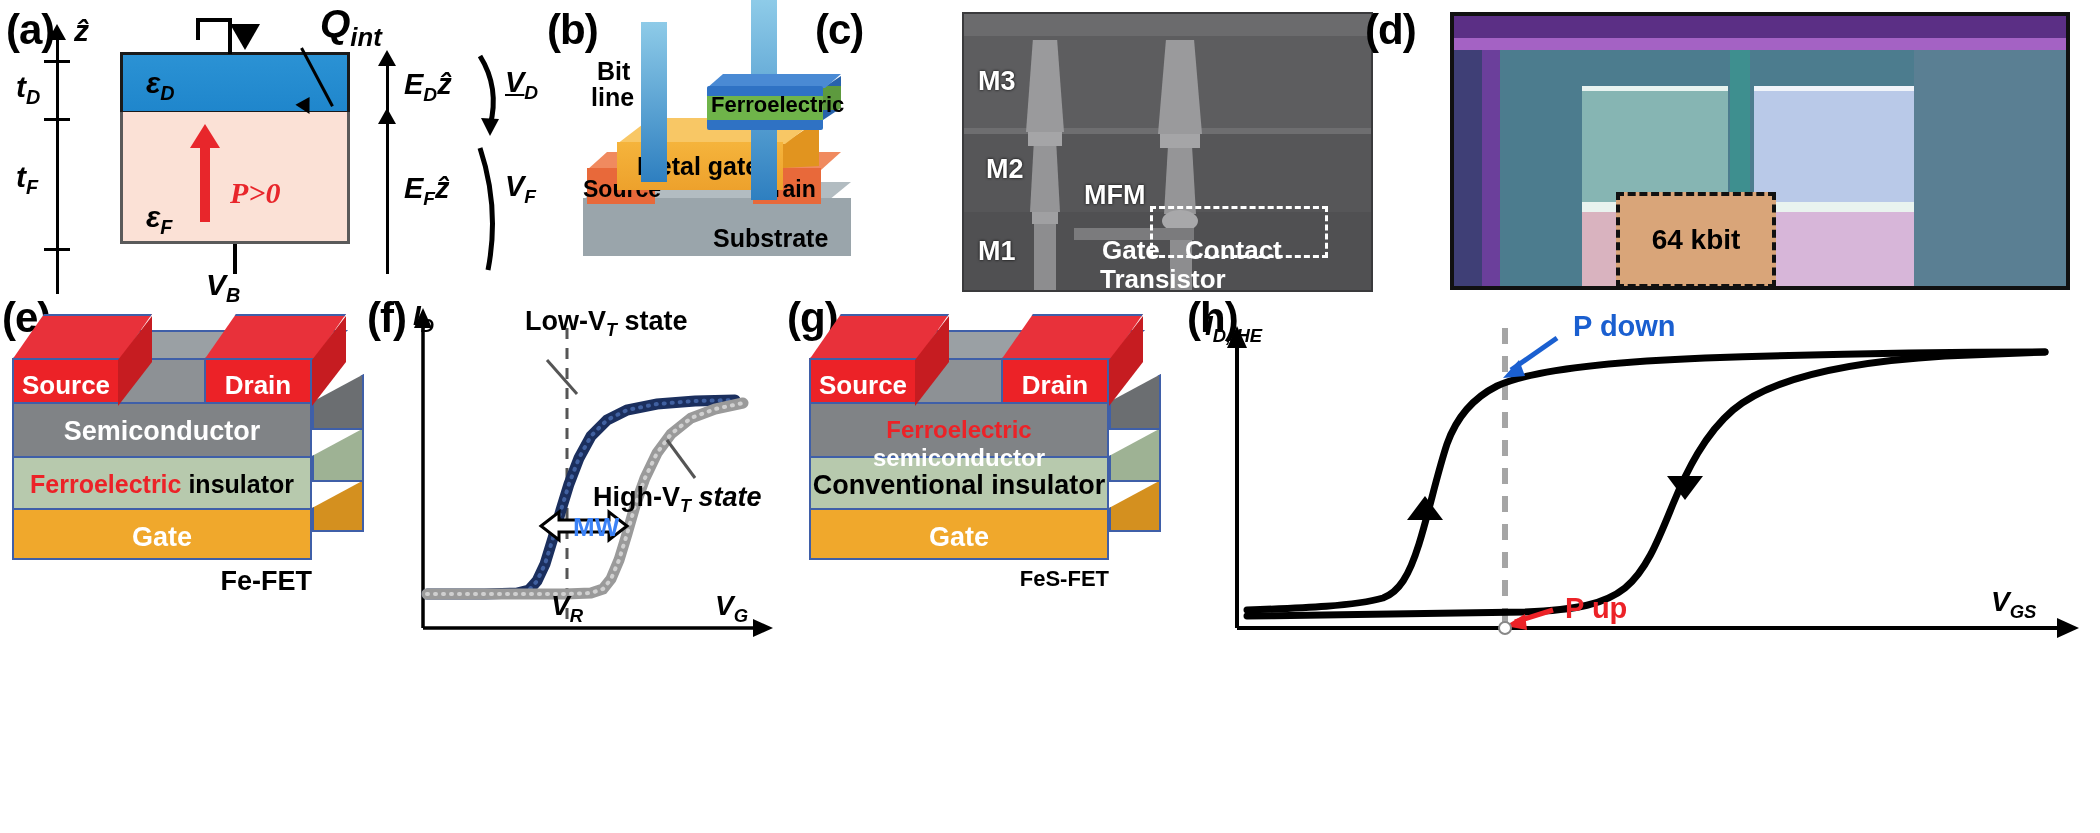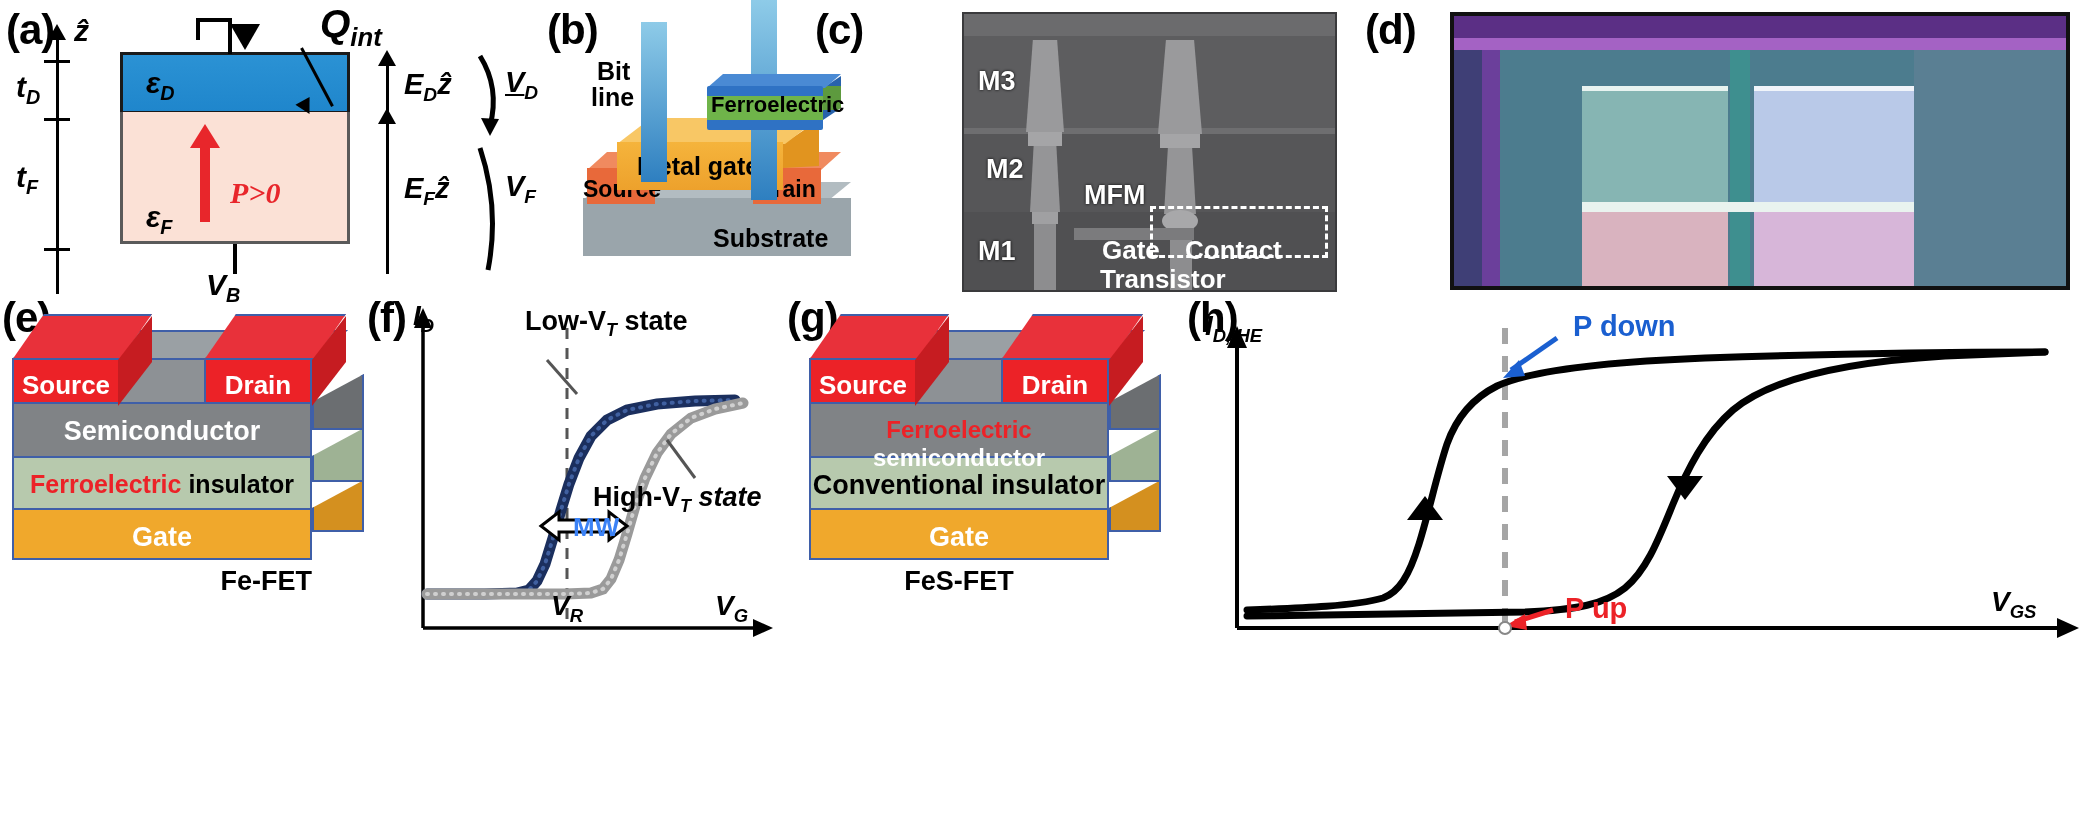--- a/index.html
+++ b/index.html
@@ -140,21 +140,21 @@
   }
   .b-feside {
     position: absolute; left: 278px; top: 76px; width: 18px; height: 44px;
     background: linear-gradient(180deg,#2862ab 0 22%, #5d9a3e 22% 78%, #2862ab 78% 100%);
     clip-path: polygon(0 12px, 100% 0, 100% 32px, 0 100%);
   }
 
   
   #panel-c { position: absolute; left: 815px; top: 0; width: 420px; height: 300px; }
   .c-img {
-    position: absolute; left: 147px; top: 12px; width: 375px; height: 280px;
+    position: absolute; left: 147px; top: 12px; width: 411px; height: 280px;
     background: #b91c1c;
     border: 2px solid #3a3a3c;
     overflow: hidden;
   }
   .c-band { position: absolute; left:0; width:100%; }
   .c-via { position: absolute; background: #8e8e90; }
   .c-label-w { position: absolute; color:#fff; font-weight: bold; font-size: 27px; text-shadow: 0 0 3px #000; }
   .c-dashbox {
     position: absolute; left: 186px; top: 192px; width: 178px; height: 52px;
     border: 3px dashed #ffffff;
@@ -330,20 +330,23 @@
       <div class="d-blk" style="left:46px; top:34px; width:574px; height:244px; background:#4c7c8e;"></div>
 
       <div class="d-blk" style="left:128px; top:70px; width:146px; height:116px; background:#86b5b3; border-top:5px solid #e8f3f0;"></div>
       <div class="d-blk" style="left:300px; top:70px; width:160px; height:116px; background:#b9c9e8; border-top:5px solid #f0f4fa;"></div>
       <div class="d-blk" style="left:128px; top:196px; width:146px; height:86px; background:#d9b3bf;"></div>
       <div class="d-blk" style="left:300px; top:196px; width:160px; height:86px; background:#d7b6d9;"></div>
       <div class="d-blk" style="left:276px; top:34px; width:20px; height:244px; background:#3e8f8f;"></div>
       <div class="d-blk" style="left:128px; top:186px; width:332px; height:10px; background:#e9f3ef;"></div>
       <div class="d-blk" style="left:460px; top:34px; width:160px; height:244px; background:#5a7f93;"></div>
 
+      <div class="d-64">
+        <span>64 kbit</span>
+      </div>
     </div>
   </div>
 
   <div id="panel-e">
     <div class="panel-label" style="left:2px; top:4px;">(e)</div>
 
     <div class="e-layer e-front" style="top:218px; height:52px; background:#f0a82c;"></div>
     <div class="e-side" style="top:190px; height:52px; background:#d4901f; clip-path:polygon(0 28px,100% 0,100% 52px,0 100%);"></div>
     <div class="lbl-center" style="left:12px; top:232px; width:300px; color:#fff;">Gate</div>
 
@@ -426,21 +429,21 @@
     <div class="e-layer" style="left:24px; top:68px; width:108px; height:46px; background:#ec2227;"></div>
     <div style="position:absolute; left:24px; top:24px; width:140px; height:46px; background:#e8313a; clip-path:polygon(32px 0,100% 0,calc(100% - 32px) 100%,0 100%); border:2px solid #3f5fa8;"></div>
     <div style="position:absolute; left:130px; top:26px; width:34px; height:90px; background:#c61c21; clip-path:polygon(0 44px,100% 0,100% 46px,0 100%);"></div>
     <div style="position:absolute; left:26px; top:80px; width:104px; text-align:center; font-weight:bold; font-size:26px; color:#fff;">Source</div>
 
     <div class="e-layer" style="left:216px; top:68px; width:108px; height:46px; background:#ec2227;"></div>
     <div style="position:absolute; left:216px; top:24px; width:142px; height:46px; background:#e8313a; clip-path:polygon(32px 0,100% 0,calc(100% - 32px) 100%,0 100%); border:2px solid #3f5fa8;"></div>
     <div style="position:absolute; left:324px; top:26px; width:34px; height:90px; background:#c61c21; clip-path:polygon(0 44px,100% 0,100% 46px,0 100%);"></div>
     <div style="position:absolute; left:218px; top:80px; width:104px; text-align:center; font-weight:bold; font-size:26px; color:#fff;">Drain</div>
 
-    <div style="position:absolute; left:24px; top:276px; width:300px; text-align:center; font-weight:bold; font-size:27px; color:#000;">FeS-FET</div>
+    <div style="position:absolute; left:24px; top:276px; width:300px; text-align:right; font-weight:bold; font-size:22px; color:#000;">FeS-FET</div>
   </div>
 
   <div id="panel-h">
     <div class="panel-label" style="left:2px; top:4px;">(h)</div>
 
     <svg width="915" height="360" viewBox="0 0 915 360" style="position:absolute; left:0; top:8px;">
       <line x1="52" y1="330" x2="52" y2="42" stroke="#000" stroke-width="4"></line>
       <polygon points="52,28 42,50 62,50" fill="#000"></polygon>
       <line x1="52" y1="330" x2="880" y2="330" stroke="#000" stroke-width="4"></line>
       <polygon points="894,330 872,320 872,340" fill="#000"></polygon>

